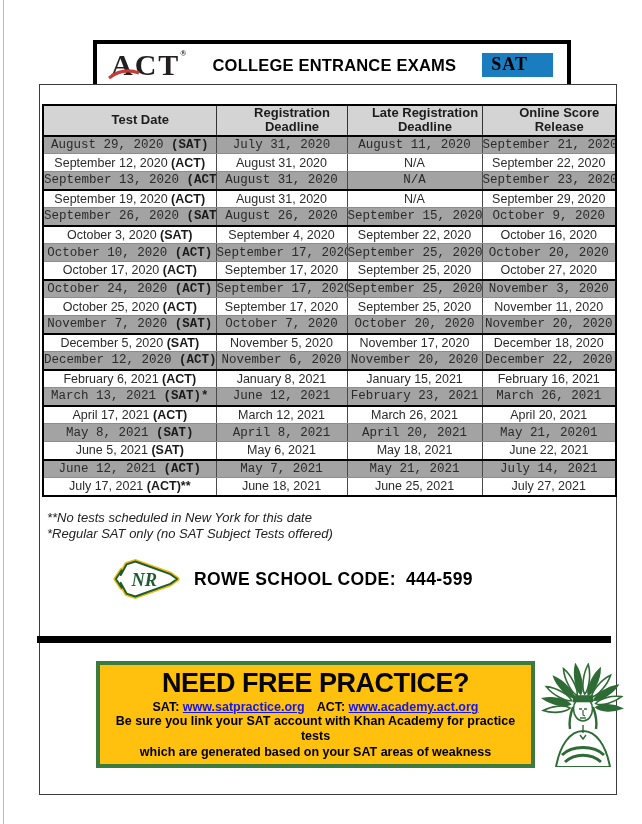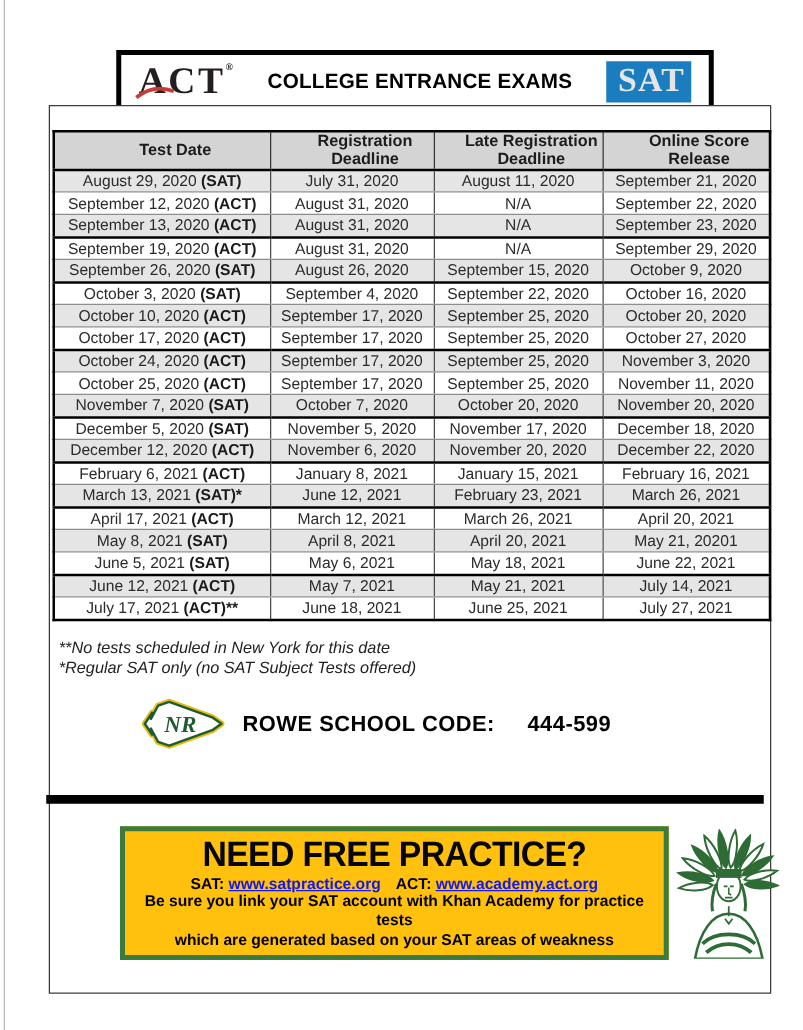--- a/index.html
+++ b/index.html
@@ -10,55 +10,55 @@
 
   
   .banner { position:absolute; left:93px; top:40px; width:478px; height:50px;
             border:4px solid #000; background:#fff; display:flex; align-items:center;
             justify-content:space-between; padding:0 14px;gap:13px; }
   .act-logo { position:relative; font-family:"Liberation Serif", serif; font-weight:bold;
               font-size:30px; color:#231f1f; letter-spacing:2px; line-height:1; }
   .act-logo svg { position:absolute; left:-3px; top:16px; }
   .act-reg { font-size:8px; vertical-align:top; letter-spacing:0; }
   .banner-title { font-size:16.5px; font-weight:bold; color:#000; letter-spacing:.2px; }
-  .sat-logo { background:#1a7dc0; color:#e5e5e5; font-family:"Liberation Serif", serif;
-              font-weight:bold; font-size:27px; padding:2px 5px 4px 9px; line-height:1;
+  .sat-logo { background:#1a7dc0; color:#000000; font-family:"Liberation Serif", serif;
+              font-weight:bold; font-size:18px; padding:2px 25px 4px 9px; line-height:1;
               letter-spacing:1px; }
 
   
   .outer-box { position:absolute; left:39px; top:84px; width:578px; height:711px;
                border:1px solid #3c3c3c; background:#fff; }
 
   
   table.exams { position:absolute; left:42px; top:104px; width:573px;
                 border-collapse:collapse; border:2px solid #000; table-layout:fixed; }
   table.exams th { background:#d4d4d4; font-size:13px; font-weight:bold; color:#1c1c1c;
                    height:29px; border-left:1px solid #333; border-bottom:2px solid #000;
                    text-align:center; vertical-align:middle; line-height:1.1;padding-left:21px; }
   table.exams td { font-size:12.5px; color:#2b2b2b; height:18px; text-align:center;
                    vertical-align:middle; border-left:1px solid #4a4a4a;
                    border-bottom:1px solid #8d8d8d; white-space:nowrap; overflow:hidden; }
   table.exams th:first-child, table.exams td:first-child { border-left:none; }
   table.exams col:nth-child(1){ width:173px; }
   table.exams col:nth-child(2){ width:131px; }
   table.exams col:nth-child(3){ width:135px; }
   table.exams col:nth-child(4){ width:134px; }
-  table.exams tr.stripe td { background:#e5e5e5; }
+  table.exams tr.stripe td { background:#a3a3a3;font-family:Liberation Mono, monospace; }
   table.exams tr.group-end td { border-bottom:2px solid #000; }
   table.exams td .test-tag { font-weight:bold; color:#1a1a1a; }
 
   
   .footnotes { position:absolute; left:47px; top:510px; font-style:italic; font-size:13px;
                color:#222; line-height:1.25; }
 
   
   .school-code { position:absolute; left:112px; top:556px; display:flex; align-items:center; }
   .school-code .code-text { font-size:17.5px; font-weight:bold; color:#000;
                             letter-spacing:.4px; margin-left:14px; }
-  .school-code .code-num { margin-left:26px; }
+  .school-code .code-num { margin-left:10px; }
 
   
   .divider-bar { position:absolute; left:37px; top:636px; width:574px; height:7px; background:#000; }
 
   
   .practice-box { position:absolute; left:96px; top:661px; width:439px; height:107px;
                   background:#ffc10e; border:4px solid #3c7a3e; text-align:center;
                   padding-top:3px; }
   .practice-title { font-size:27px; font-weight:bold; color:#060606; letter-spacing:-.5px;
                     line-height:1.15; transform:scaleY(1.05); }

